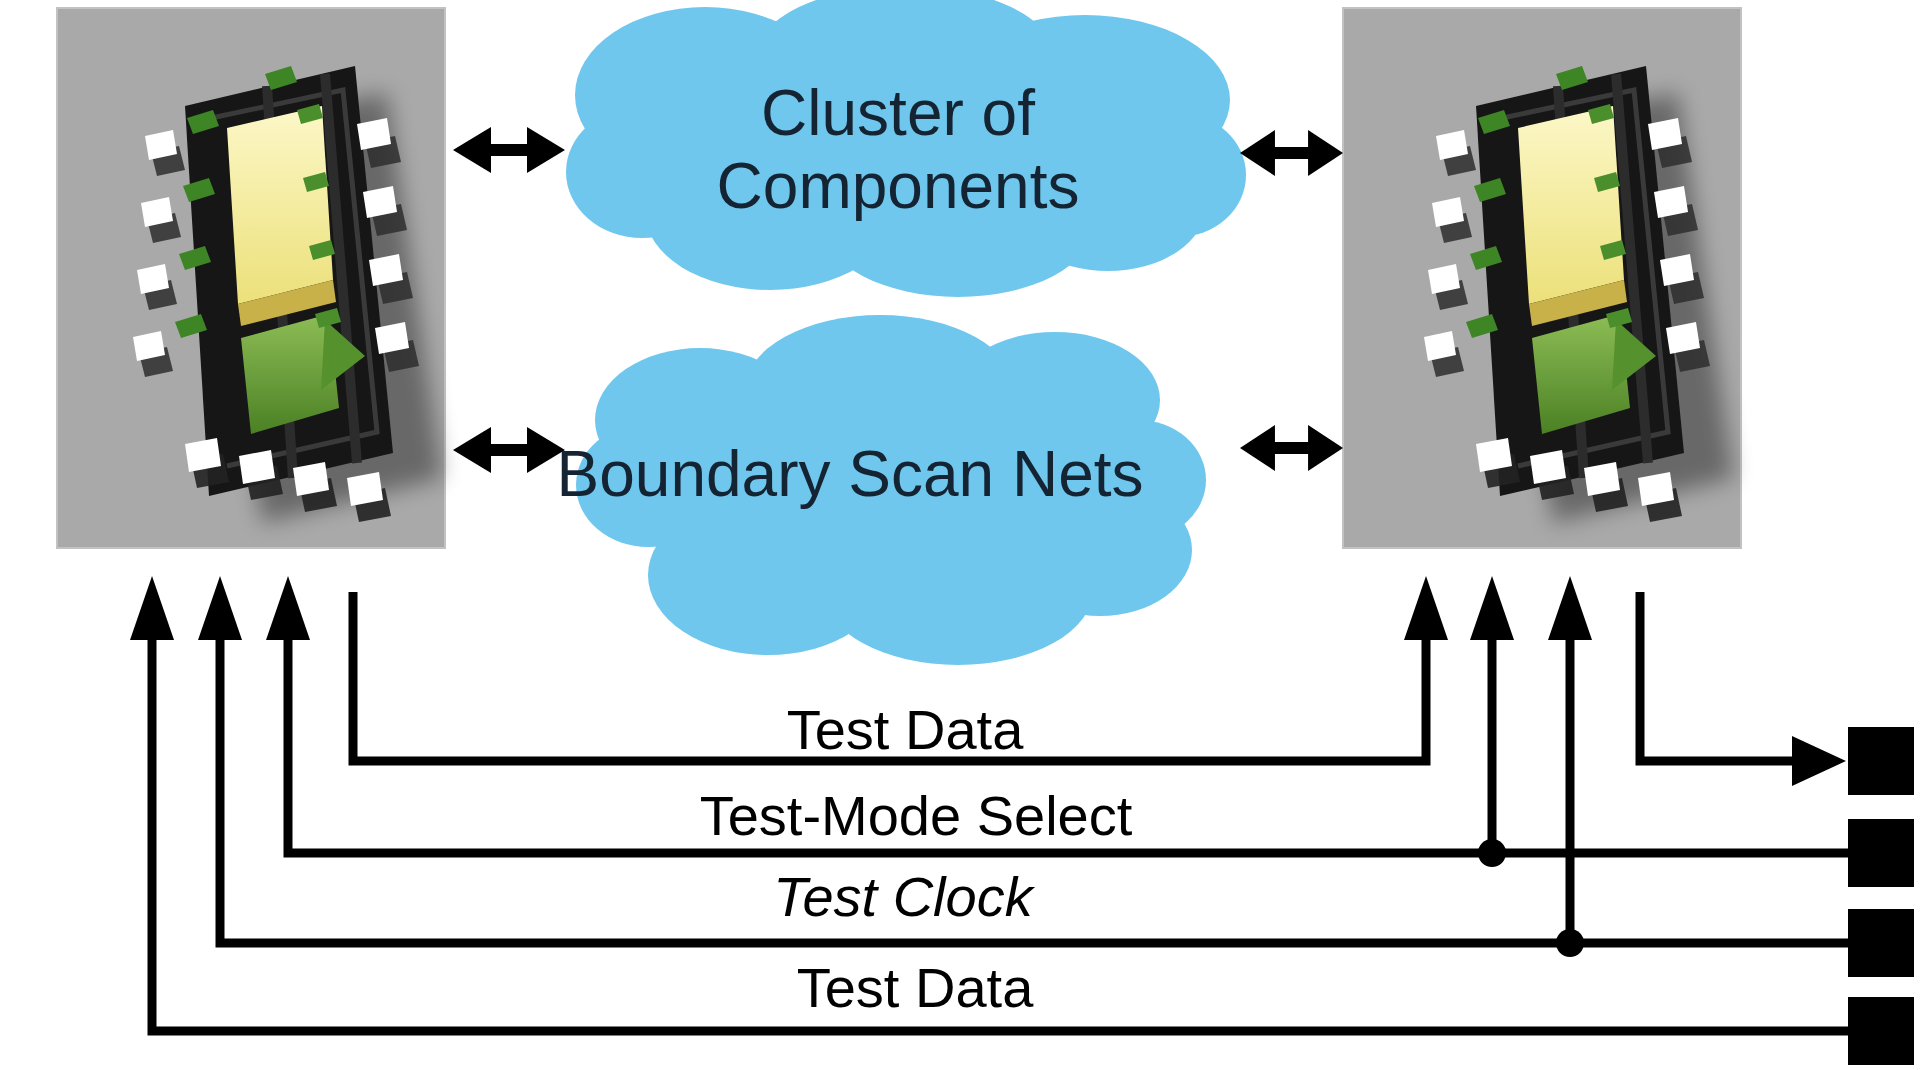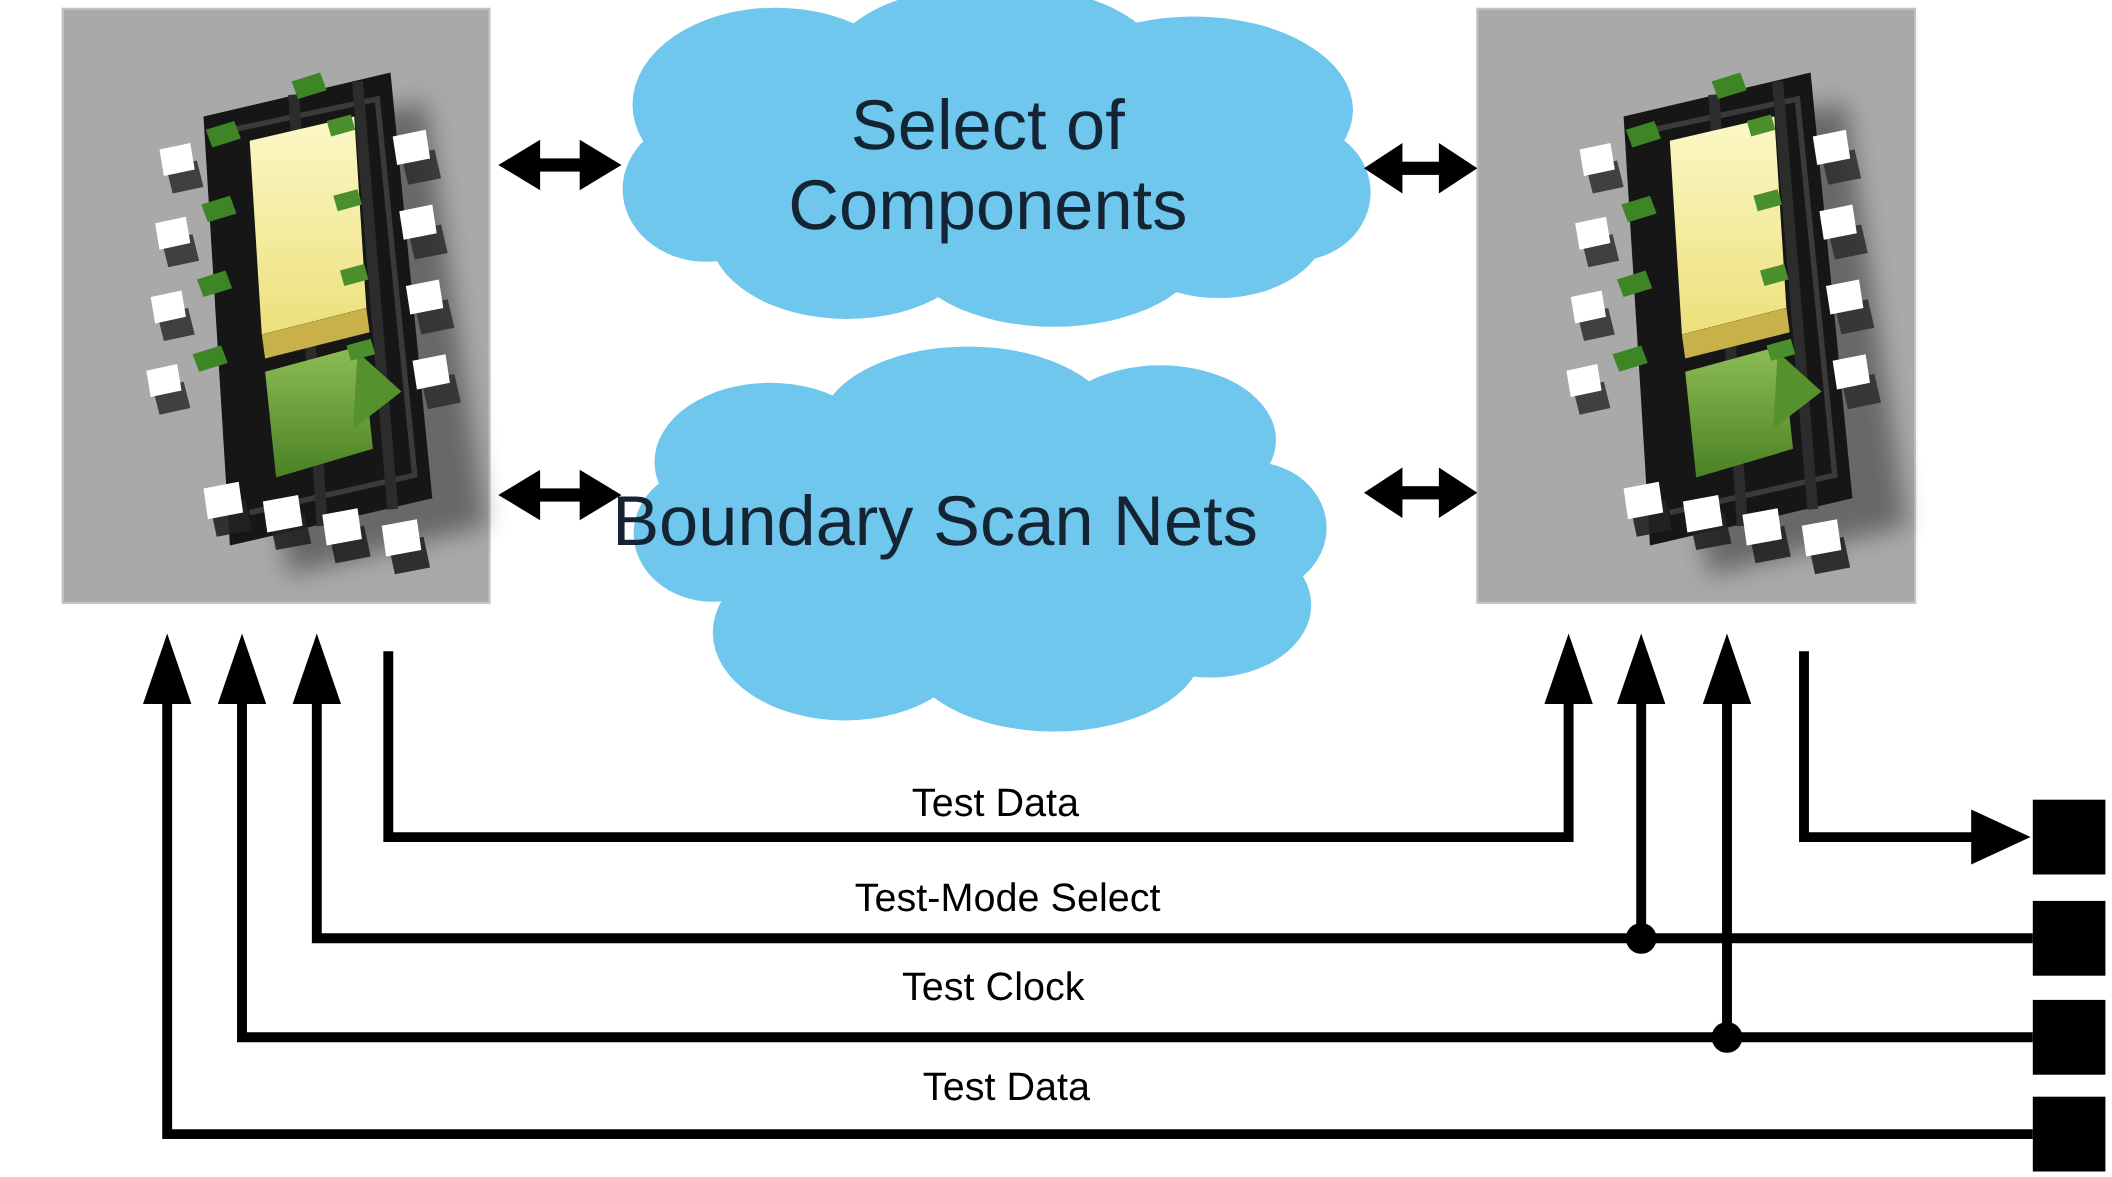--- a/index.html
+++ b/index.html
@@ -18,21 +18,21 @@
     text-align:center;
     color:var(--c-label-text,#000);
   }
   .cloud-txt{
     color:var(--c-cloud-text,#152433);
     font-size:64px;
     line-height:73px;
     letter-spacing:0px;
   }
   .bus-txt{
-    font-size:36px;
+    font-size:56px;
     line-height:58px;
   }
 </style>
 </head>
 <body>
 
 <div class="stage">
 
   <svg width="1920" height="1070" viewBox="0 0 1920 1070">
     <defs>
@@ -186,23 +186,23 @@
 
     <g fill="var(--c-wire,#000)">
       <rect x="1848" y="727" width="66" height="68"></rect>
       <rect x="1848" y="819" width="66" height="68"></rect>
       <rect x="1848" y="909" width="66" height="68"></rect>
       <rect x="1848" y="997" width="66" height="68"></rect>
     </g>
   </svg>
 
   <div class="txt cloud-txt" style="left:898px;top:150px;">
-    <span style="display:block">Select of</span>
+    <span style="display:block">Cluster of</span>
     <span style="display:block">Components</span>
   </div>
   <div class="txt cloud-txt" style="left:850px;top:474px;text-align:center;">Boundary Scan Nets</div>
 
   <div class="txt bus-txt" style="left:905px;top:730px;">Test Data</div>
   <div class="txt bus-txt" style="left:916px;top:816px;">Test-Mode Select</div>
-  <div class="txt bus-txt" style="left:903px;top:897px;">Test Clock</div>
+  <div class="txt bus-txt" style="left:903px;top:897px;font-style:italic;">Test Clock</div>
   <div class="txt bus-txt" style="left:915px;top:988px;">Test Data</div>
 
 </div>
 
 </body></html>

